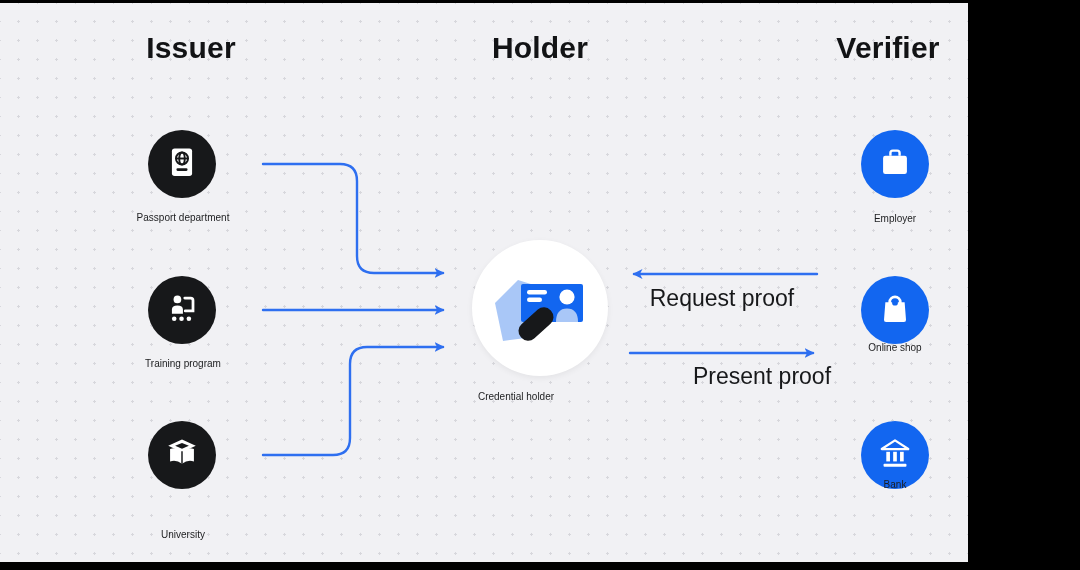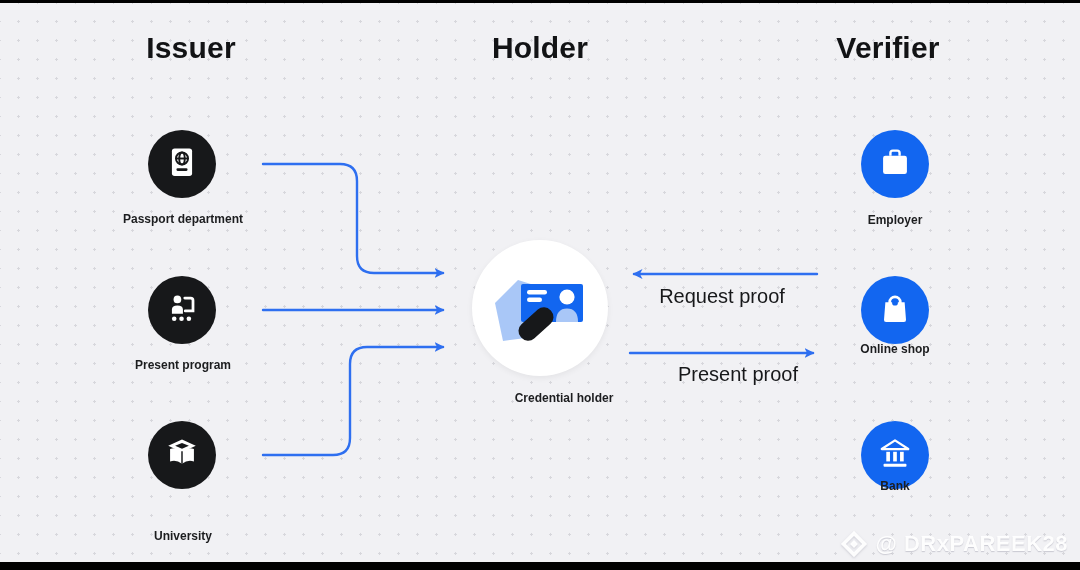--- a/index.html
+++ b/index.html
@@ -1,17 +1,17 @@
 <!DOCTYPE html>
 <html><head>
 <meta charset="utf-8">
 <style>
   html,body{margin:0;padding:0;background:#000;}
   .page{
-    position:relative;width:1080px;height:570px;overflow:hidden;
+    position:relative;width:968px;height:570px;overflow:hidden;
     font-family:"Liberation Sans",sans-serif;
     background-color:#f1f1f4;
     background-image:radial-gradient(circle,#d7d7dc 1px,rgba(0,0,0,0) 1.4px);
     background-size:19px 19px;background-position:9px 12px;
     color:#1c1d1f;
   }
   .bar{position:absolute;left:0;width:1080px;background:#000;}
   .bar.top{top:0;height:3px;}
   .bar.bottom{bottom:0;height:8px;}
   .col-title{
@@ -20,32 +20,32 @@
   }
   .node-circle{
     position:absolute;width:68px;height:68px;border-radius:50%;
     display:flex;align-items:center;justify-content:center;
   }
   .node-circle.dark{background:#17181a;}
   .node-circle.blue{background:#1266f0;}
   .node-circle svg{width:44px;height:44px;display:block;}
   .node-label{
     position:absolute;transform:translateX(-50%);
-    font-size:12px;color:#1c1d1f;white-space:nowrap;font-weight:bold;
+    font-size:10px;color:#1c1d1f;white-space:nowrap;
   }
   .holder-circle{
     position:absolute;left:472px;top:240px;width:136px;height:136px;border-radius:50%;
     background:#ffffff;box-shadow:0 2px 6px rgba(0,0,0,0.06);
     display:flex;align-items:center;justify-content:center;
   }
   .holder-circle svg{width:136px;height:136px;display:block;}
   .arrow-layer{position:absolute;left:0;top:0;width:1080px;height:570px;pointer-events:none;}
   .flow-label{
     position:absolute;transform:translateX(-50%);
-    font-size:20px;color:#17181a;white-space:nowrap;
+    font-size:23px;color:#17181a;white-space:nowrap;
   }
   .watermark{
     position:absolute;right:12px;bottom:12px;
     display:flex;align-items:center;gap:7px;
   }
   .watermark .wm-text{
     font-size:22px;font-weight:600;letter-spacing:.5px;white-space:nowrap;
     color:rgba(255,255,255,0.95);
     text-shadow:0 1px 1px rgba(170,170,182,0.55);
   }
@@ -92,21 +92,21 @@
   <div class="node-circle dark" style="left:148px;top:276px;">
     <svg viewBox="0 0 48 48">
       <circle cx="19" cy="12.5" r="4.2" fill="#ffffff"></circle>
       <path d="M13 28 v-4.5 q0 -4.5 6 -4.5 q6 0 6 4.5 V28 Z" fill="#ffffff"></path>
       <path d="M27 11 h6.5 q2.5 0 2.5 2.5 V25 h-8.5" fill="none" stroke="#ffffff" stroke-width="3" stroke-linecap="round"></path>
       <circle cx="15.5" cy="33.5" r="2.5" fill="#ffffff"></circle>
       <circle cx="23.5" cy="33.5" r="2.5" fill="#ffffff"></circle>
       <circle cx="31.5" cy="33.5" r="2.5" fill="#ffffff"></circle>
     </svg>
   </div>
-  <div class="node-label" style="left:183px;top:358px;">Present program</div>
+  <div class="node-label" style="left:183px;top:358px;">Training program</div>
 
   <div class="node-circle dark" style="left:148px;top:421px;">
     <svg viewBox="0 0 48 48">
       <polygon points="24,7 39,14 24,21 9,14" fill="#ffffff"></polygon>
       <polygon points="24,10.8 31.5,14 24,17.2 16.5,14" fill="#17181a"></polygon>
       <path d="M11 17.5 Q17.5 15 24 20 Q30.5 15 37 17.5 L37 31 Q30.5 28.5 24 33.5 Q17.5 28.5 11 31 Z" fill="#ffffff"></path>
       <line x1="24" y1="20" x2="24" y2="33.5" stroke="#17181a" stroke-width="1.6"></line>
     </svg>
   </div>
   <div class="node-label" style="left:183px;top:529px;">University</div>
@@ -117,24 +117,24 @@
       <rect x="49" y="44" width="62" height="38" rx="2" fill="#1266f0"></rect>
       <rect x="55" y="50" width="20" height="4.4" rx="2.2" fill="#ffffff"></rect>
       <rect x="55" y="57.5" width="15" height="4.4" rx="2.2" fill="#ffffff"></rect>
       <circle cx="95" cy="57" r="7.6" fill="#ffffff"></circle>
       <path d="M84 82 Q84 68.5 95 68.5 Q106 68.5 106 82 Z" fill="#a9c7f7"></path>
       <g transform="rotate(-42 64 84)">
         <rect x="44" y="74.5" width="40" height="19" rx="9" fill="#17181a"></rect>
       </g>
     </svg>
   </div>
-  <div class="node-label" style="left:564px;top:391px;">Credential holder</div>
+  <div class="node-label" style="left:516px;top:391px;">Credential holder</div>
 
   <div class="flow-label" style="left:722px;top:285px;">Request proof</div>
-  <div class="flow-label" style="left:738px;top:363px;text-align:center;">Present proof</div>
+  <div class="flow-label" style="left:762px;top:363px;text-align:center;">Present proof</div>
 
   <div class="node-circle blue" style="left:861px;top:130px;">
     <svg viewBox="0 0 48 48">
       <path d="M19 15 v-3 q0 -2.6 2.6 -2.6 h4.8 q2.6 0 2.6 2.6 v3" fill="none" stroke="#ffffff" stroke-width="2.6"></path>
       <rect x="11" y="15" width="26" height="20" rx="2.5" fill="#ffffff"></rect>
     </svg>
   </div>
   <div class="node-label" style="left:895px;top:213px;">Employer</div>
 
   <div class="node-circle blue" style="left:861px;top:276px;">
@@ -150,24 +150,15 @@
     <svg viewBox="0 0 48 48">
       <polygon points="24,8 38.5,17.5 9.5,17.5" fill="none" stroke="#ffffff" stroke-width="2.4" stroke-linejoin="round"></polygon>
       <rect x="14.5" y="20.5" width="4" height="10.5" fill="#ffffff"></rect>
       <rect x="22" y="20.5" width="4" height="10.5" fill="#ffffff"></rect>
       <rect x="29.5" y="20.5" width="4" height="10.5" fill="#ffffff"></rect>
       <rect x="11.5" y="33.5" width="25" height="3.2" rx="1" fill="#ffffff"></rect>
     </svg>
   </div>
   <div class="node-label" style="left:895px;top:479px;">Bank</div>
 
-  <div class="watermark">
-    <svg viewBox="0 0 28 28">
-      <g fill="none" stroke="rgba(255,255,255,0.95)" stroke-width="3.6">
-        <rect x="6.5" y="6.5" width="15" height="15" transform="rotate(45 14 14)"></rect>
-      </g>
-      <rect x="11.2" y="11.2" width="5.6" height="5.6" transform="rotate(45 14 14)" fill="rgba(255,255,255,0.95)"></rect>
-    </svg>
-    <span class="wm-text">@ DRxPAREEK28</span>
-  </div>
 
   <div class="bar bottom"></div>
 </div>
 
 </body></html>

